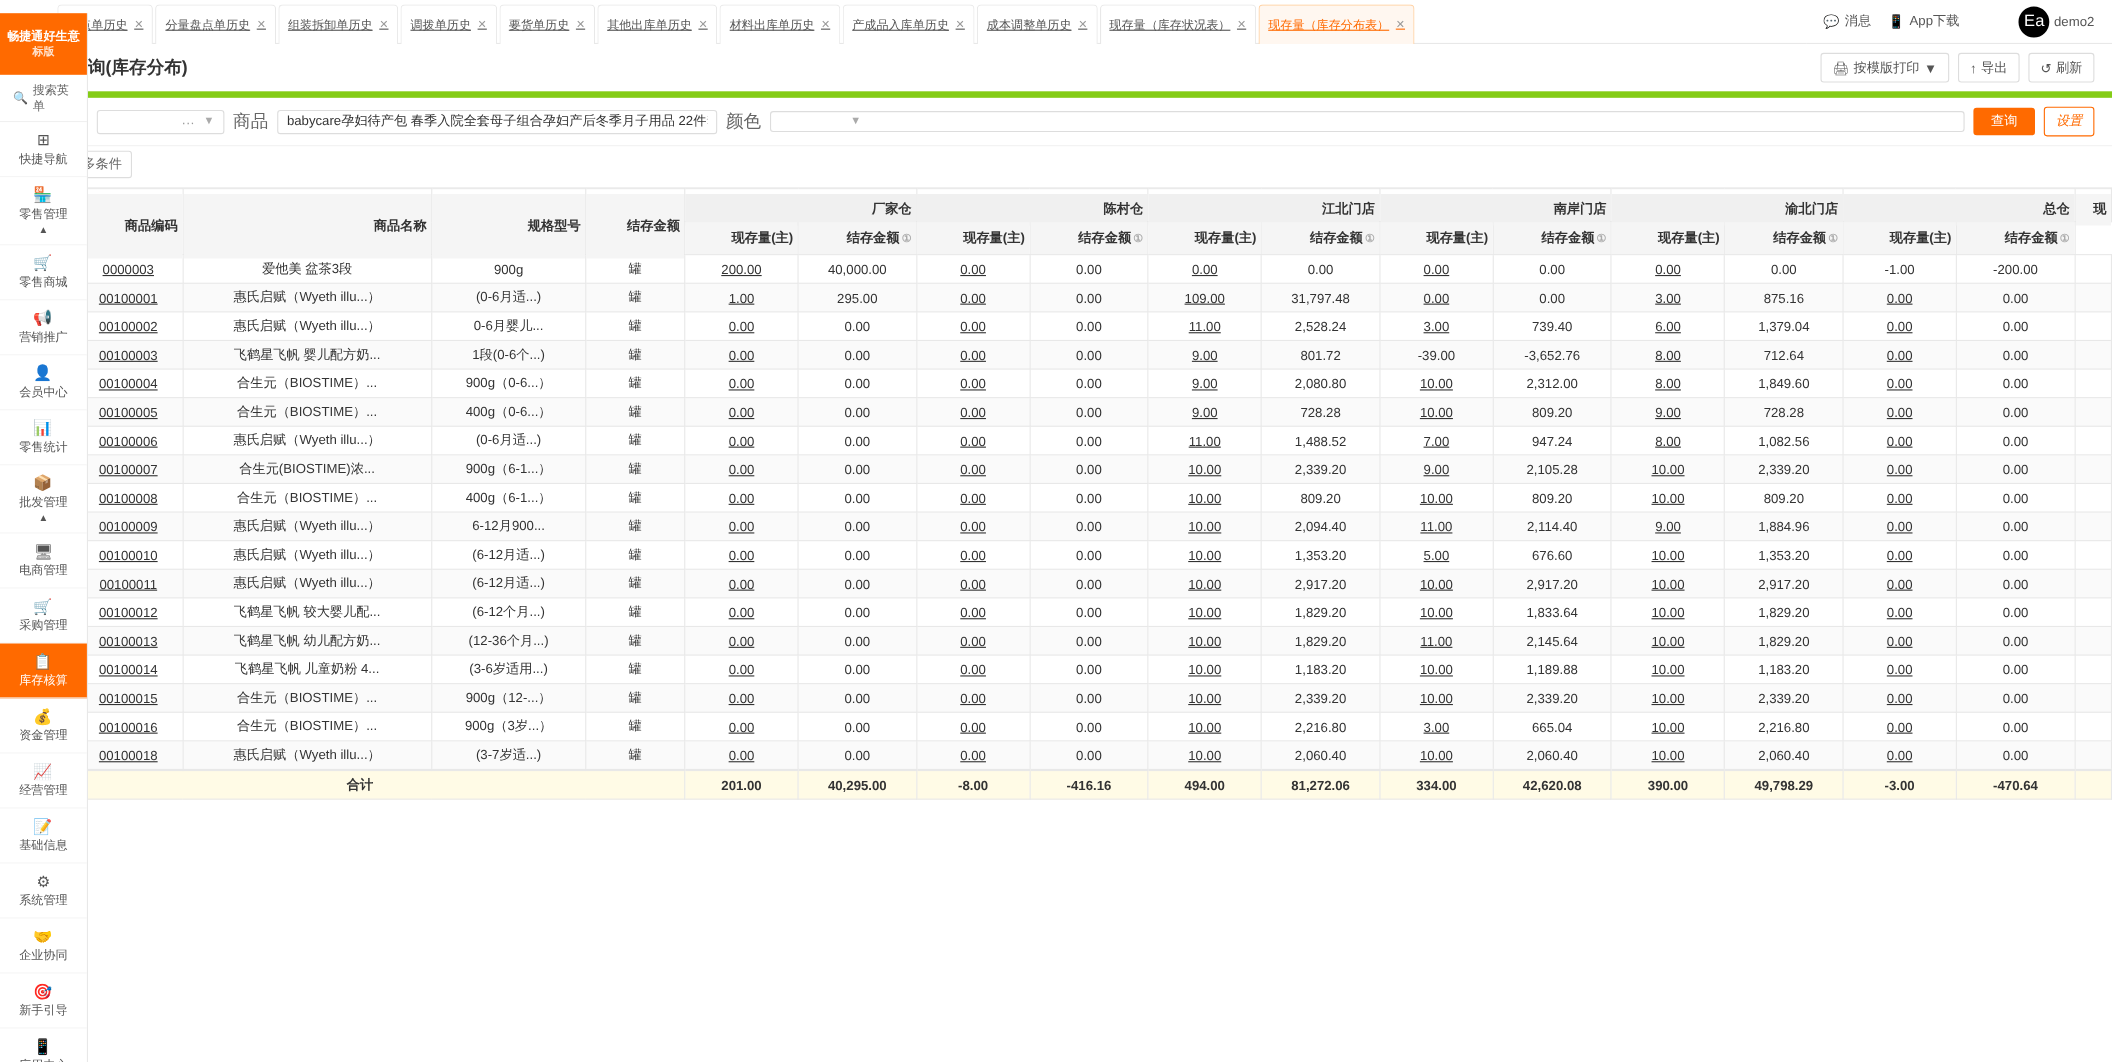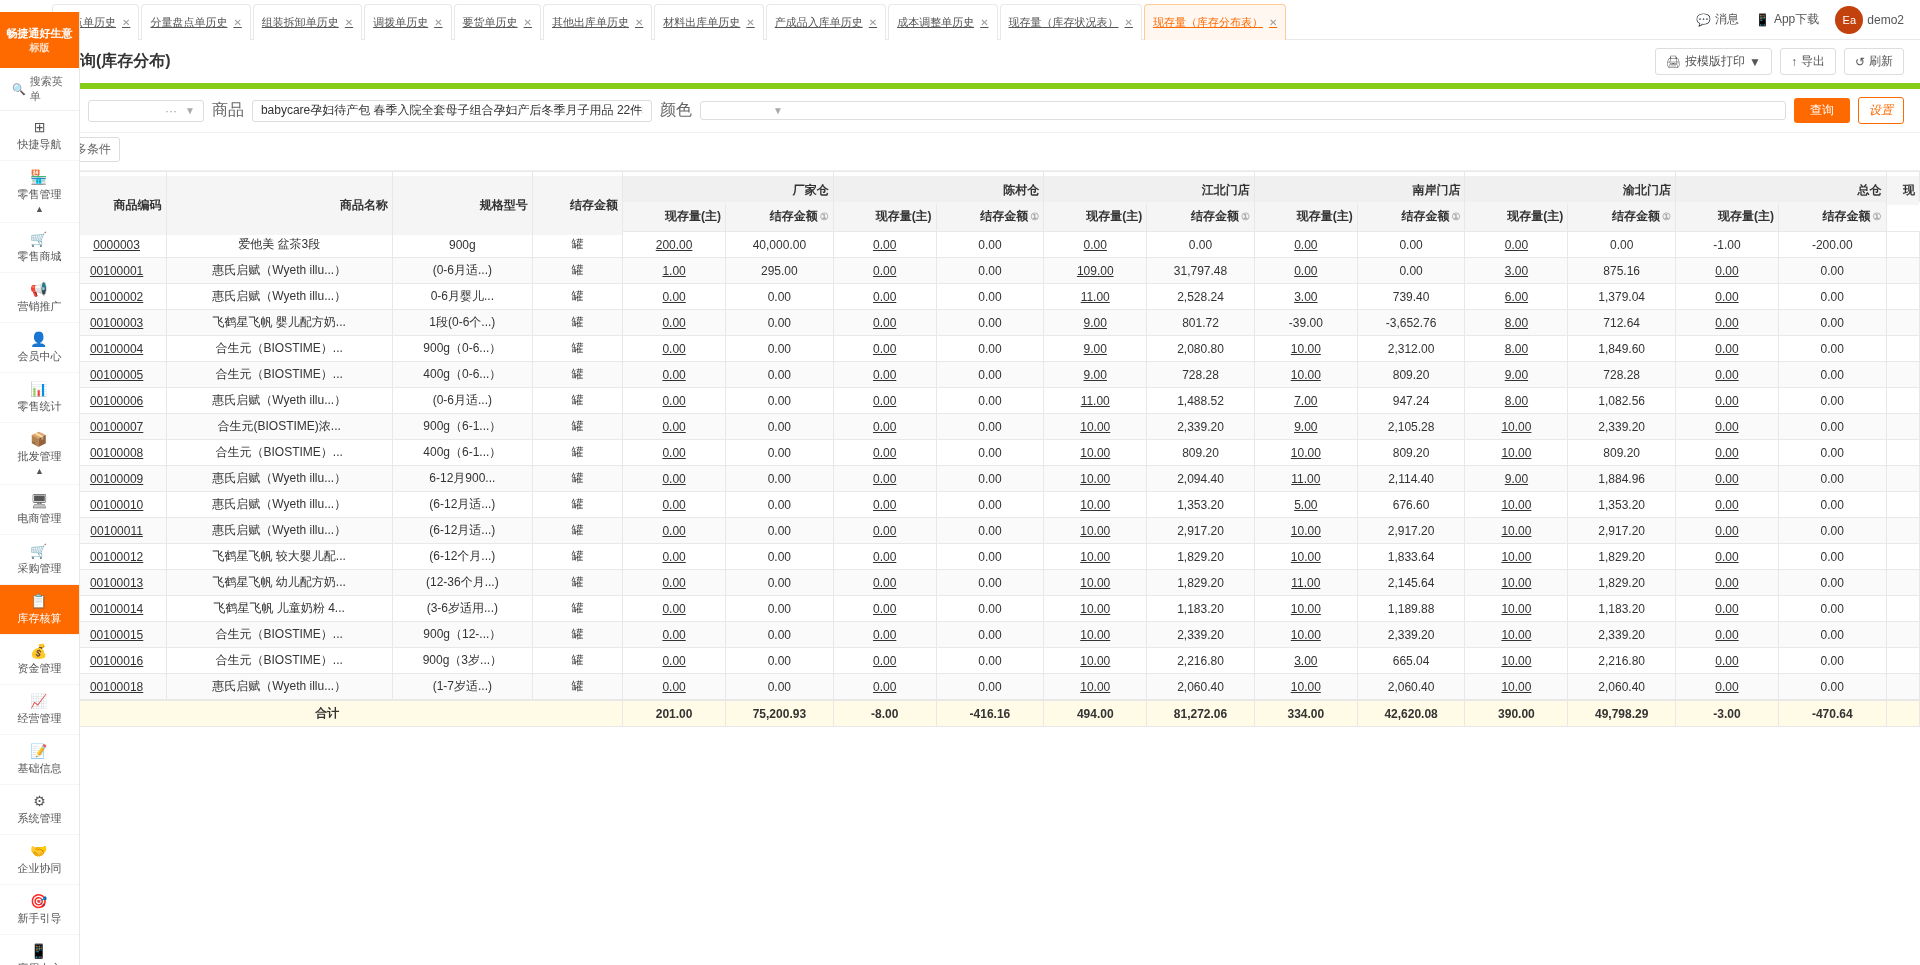--- a/index.html
+++ b/index.html
@@ -54,21 +54,21 @@
     .tab-nav-btns { display: flex; align-items: center; gap: 2px; padding: 0 4px; }
     .tab-nav-btn { width: 20px; height: 20px; border: 1px solid #e8e8e8; border-radius: 3px; display: flex; align-items: center; justify-content: center; cursor: pointer; background: #fff; font-size: 10px; }
 
     
     .user-bar {
       position: fixed; right: 0; top: 0; height: 40px;
       display: flex; align-items: center; gap: 16px; padding: 0 16px;
       background: #fff; border-bottom: 1px solid #e8e8e8; z-index: 101;
     }
     .user-bar-item { display: flex; align-items: center; gap: 4px; cursor: pointer; font-size: 12px; color: #555; }
-    .user-avatar { width: 28px; height: 28px; border-radius: 50%; background: #c2410c; display: flex; align-items: center; justify-content: center; color: #fff; font-size: 11px; }
+    .user-avatar { width: 28px; height: 28px; border-radius: 50%; background: #000000; display: flex; align-items: center; justify-content: center; color: #fff; font-size: 15px; margin-left: 38px; }
 
     
     .page-header {
       background: #fff; padding: 8px 16px;
       display: flex; align-items: center; justify-content: space-between;
       border-bottom: 6px solid #84cc16;
     }
     .page-title { font-size: 16px; font-weight: bold; color: #333; }
     .page-actions { display: flex; align-items: center; gap: 8px; }
     .btn-action {
@@ -732,21 +732,21 @@
     <td>2,216.80</td>
     <td class="num-link">0.00</td>
     <td class="">0.00</td>
     <td></td>
   </tr>
           <tr>
     <td></td>
     <td>18</td>
     <td class="num-link">00100018</td>
     <td>惠氏启赋（Wyeth illu...）</td>
-    <td>(1-7岁适...)</td>
+    <td>(3-7岁适...)</td>
     <td>罐</td>
     <td class="num-link">0.00</td>
     <td>0.00</td>
     <td class="num-link">0.00</td>
     <td>0.00</td>
     <td class="num-link">10.00</td>
     <td>2,060.40</td>
     <td class="num-link">10.00</td>
     <td class="">2,060.40</td>
     <td class="num-link">10.00</td>
@@ -754,21 +754,21 @@
     <td class="num-link">0.00</td>
     <td class="">0.00</td>
     <td></td>
   </tr>
         </tbody>
       <tfoot id="table-footer">
           <tr class="footer-row">
   <td></td>
   <td colspan="5" style="">合计</td>
   <td>201.00</td>
-  <td>75,200.93</td>
+  <td>40,295.00</td>
   <td class="num-red">-8.00</td>
   <td class="num-red">-416.16</td>
   <td>494.00</td>
   <td>81,272.06</td>
   <td>334.00</td>
   <td>42,620.08</td>
   <td>390.00</td>
   <td>49,798.29</td>
   <td class="num-red">-3.00</td>
   <td class="num-red">-470.64</td>

